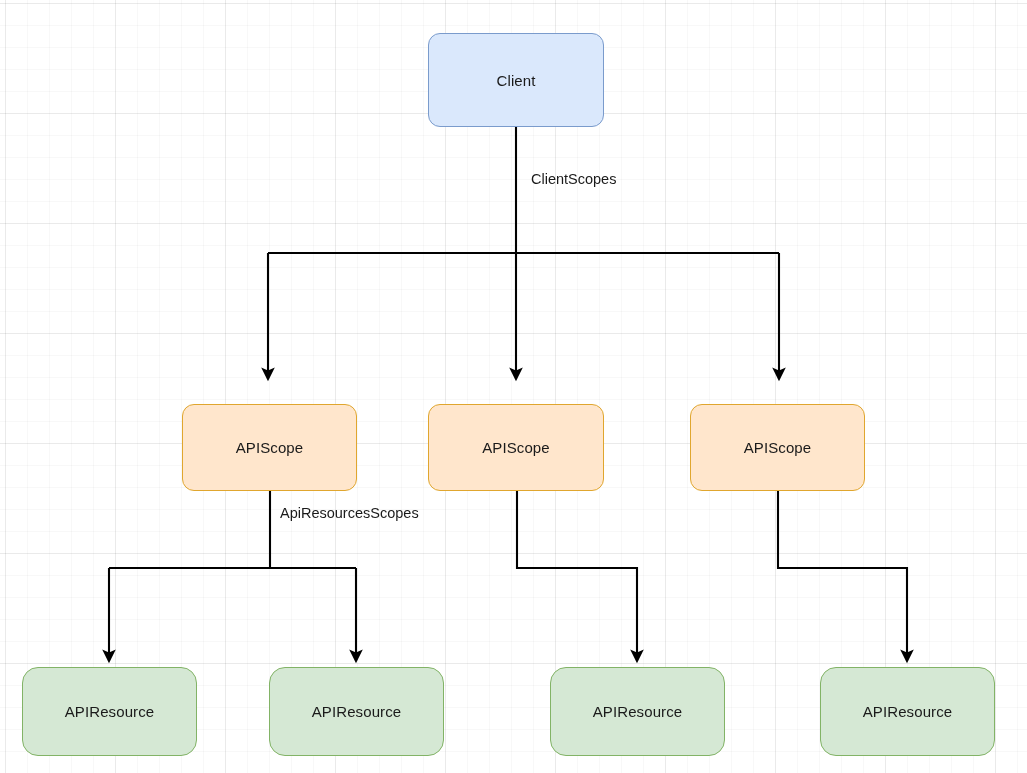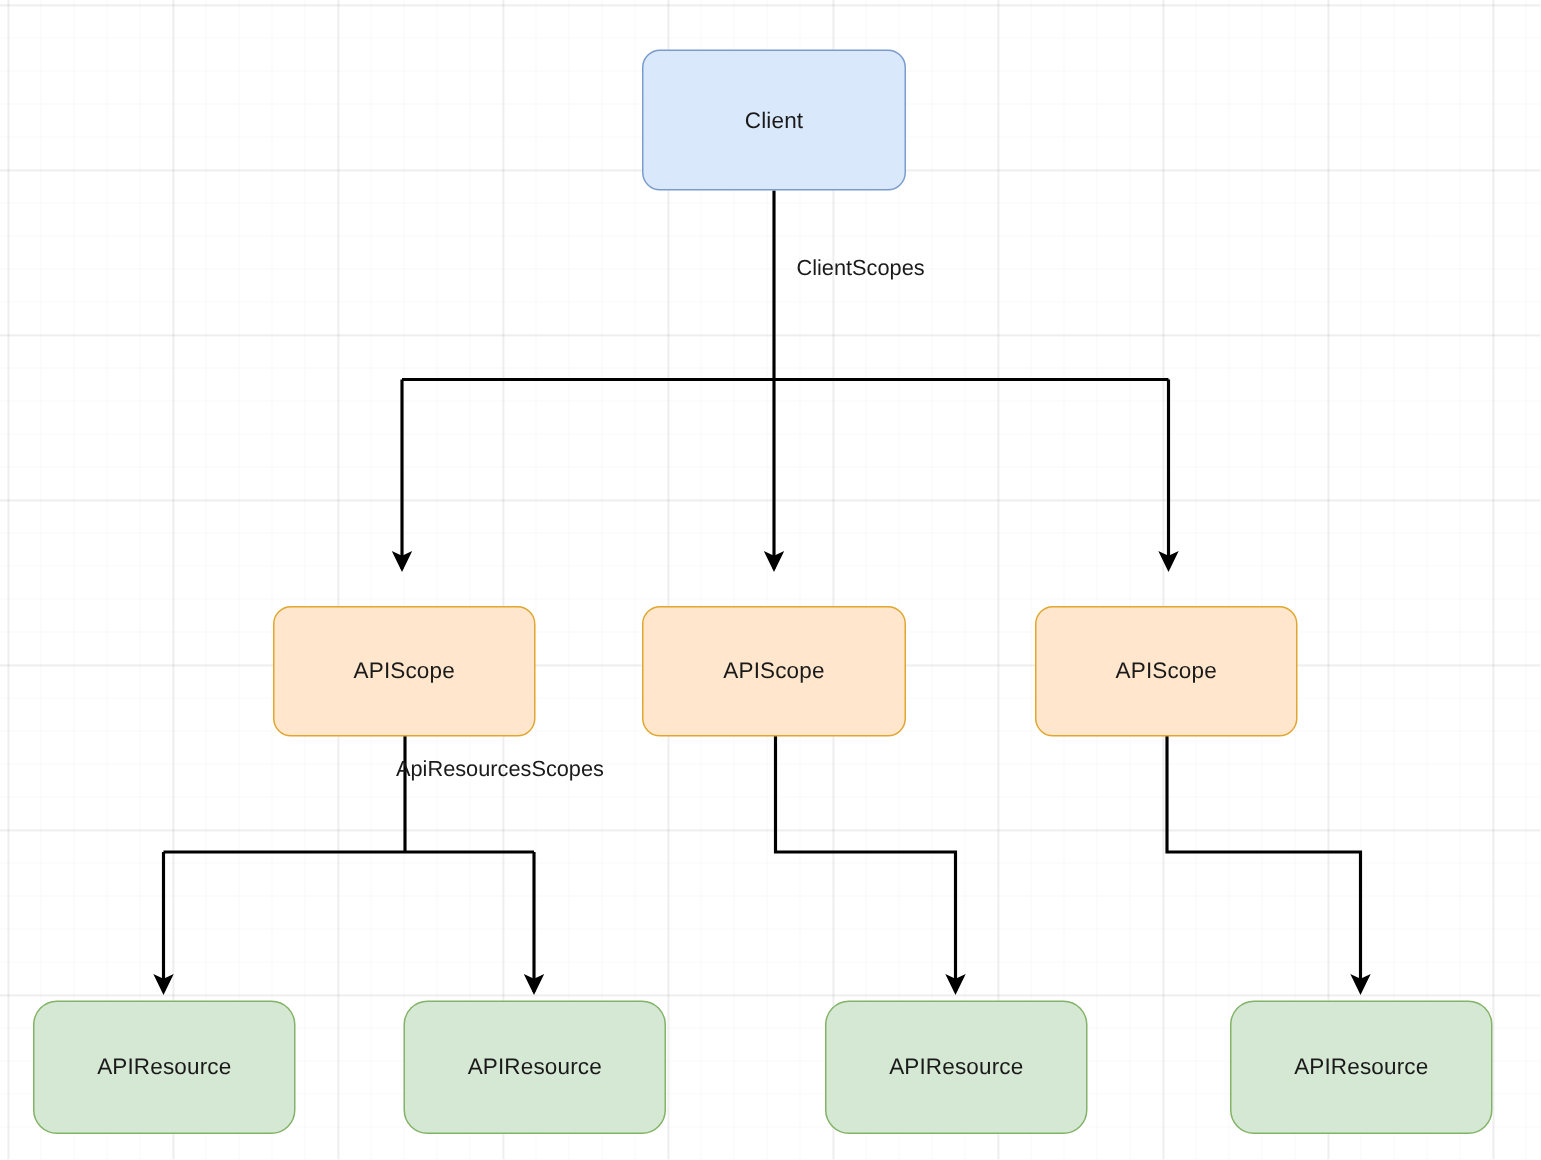--- a/index.html
+++ b/index.html
@@ -132,15 +132,15 @@
   <div class="node node-resource" style="left:550px; top:667px; width:175px; height:89px;">
     <span>APIResource</span>
   </div>
 
   <div class="node node-resource" style="left:820px; top:667px; width:175px; height:89px;">
     <span>APIResource</span>
   </div>
 
   <div class="edge-label" style="left:531px; top:171px;">ClientScopes</div>
 
-  <div class="edge-label" style="left:264px; top:505px;text-align:center;">ApiResourcesScopes</div>
+  <div class="edge-label" style="left:280px; top:505px;text-align:center;">ApiResourcesScopes</div>
 
 </div>
 
 </body></html>

